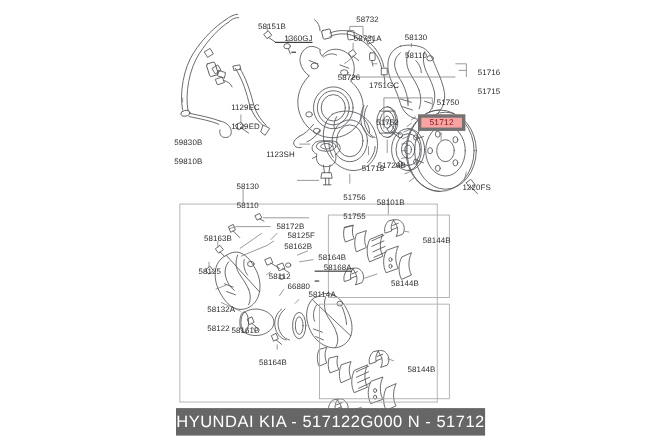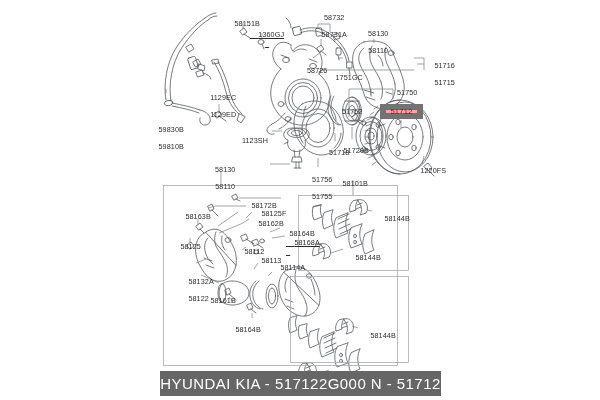--- a/index.html
+++ b/index.html
@@ -41,21 +41,21 @@
   .label-right { text-align: right; }
 
   
   #highlight-callout {
     position: absolute;
     left: 380px;
     top: 104px;
     width: 43px;
     height: 15px;
     background: #f9a3a3;
-    border: 6px solid #737373;
+    border: 3px solid #737373;
     box-sizing: border-box;
     display: flex;
     align-items: center;
     justify-content: center;
     font-size: 7.6px;
     color: #7a1414;
     letter-spacing: 0.2px;
   }
 
   
@@ -524,21 +524,21 @@
   <div class="label" style="left:286px; top:231px;text-decoration:underline;">
     <span>58168A</span>
   </div>
   <div class="label" style="left:172px; top:235px;">
     <span>58125</span>
   </div>
   <div class="label" style="left:236px; top:240px;">
     <span>58112</span>
   </div>
   <div class="label" style="left:253px; top:249px;">
-    <span>58113</span>
+    <span>66880</span>
   </div>
   <div class="label" style="left:272px; top:256px;">
     <span>58114A</span>
   </div>
   <div class="label two" style="left:180px; top:270px;">
     <span>58132A</span><br>
     <span>58122</span>
   </div>
   <div class="label" style="left:202px; top:289px;">
     <span>58161B</span>

